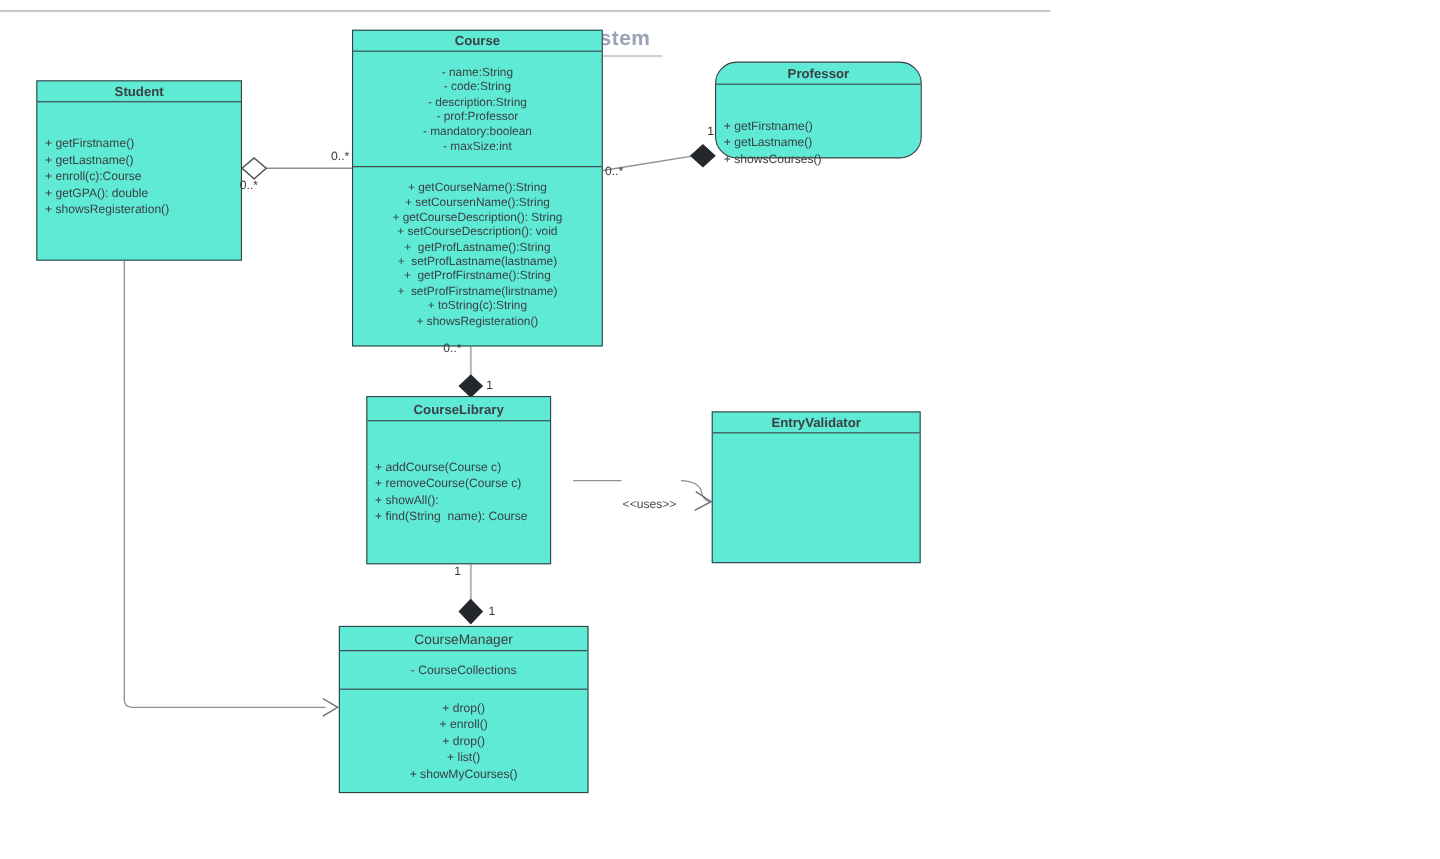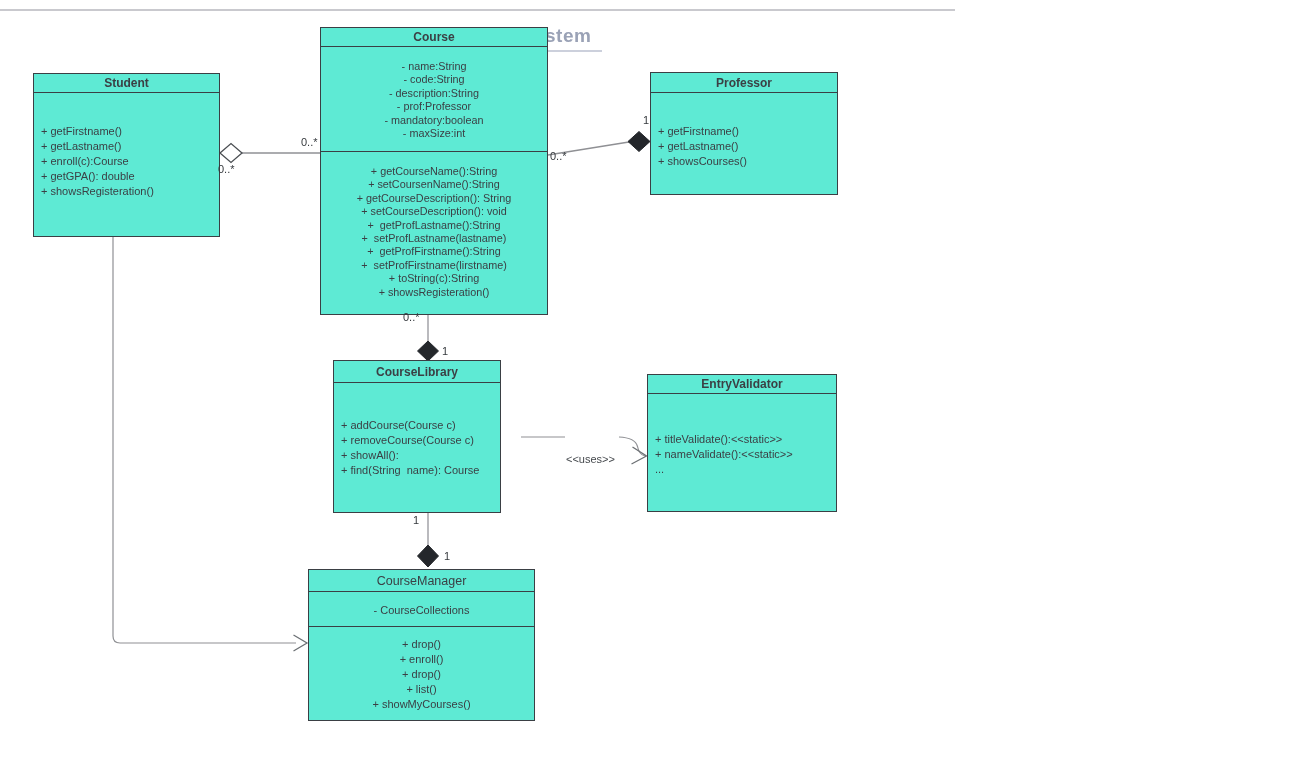--- a/index.html
+++ b/index.html
@@ -121,46 +121,41 @@
         <div class="member-line">+ setCourseDescription(): void</div>
         <div class="member-line">+  getProfLastname():String</div>
         <div class="member-line">+  setProfLastname(lastname)</div>
         <div class="member-line">+  getProfFirstname():String</div>
         <div class="member-line">+  setProfFirstname(lirstname)</div>
         <div class="member-line">+ toString(c):String</div>
         <div class="member-line">+ showsRegisteration()</div>
       </div>
   </div>
 
-  <div class="class-box" style="left:650px; top:72px; width:188px; height:123px;">
+  <div class="class-box" style="left:650px; top:56px; width:188px; height:88px;border-radius:20px;">
     <div class="class-title" style="height:20px;">Professor</div>
     <div class="section left" style="padding-top:31px;">
         <div class="member-line">+ getFirstname()</div>
         <div class="member-line">+ getLastname()</div>
         <div class="member-line">+ showsCourses()</div>
       </div>
   </div>
 
   <div class="class-box" style="left:333px; top:360px; width:168px; height:153px;">
     <div class="class-title" style="height:22px;">CourseLibrary</div>
     <div class="section left" style="padding-top:35px;">
         <div class="member-line">+ addCourse(Course c)</div>
         <div class="member-line">+ removeCourse(Course c)</div>
         <div class="member-line">+ showAll():</div>
         <div class="member-line">+ find(String  name): Course</div>
       </div>
   </div>
 
   <div class="class-box" style="left:647px; top:374px; width:190px; height:138px;">
     <div class="class-title" style="height:19px;">EntryValidator</div>
-    <div class="section left" style="padding-top:38px;">
-        <div class="member-line">+ titleValidate():&lt;&lt;static&gt;&gt;</div>
-        <div class="member-line">+ nameValidate():&lt;&lt;static&gt;&gt;</div>
-        <div class="member-line">...</div>
-      </div>
   </div>
 
   <div class="class-box" style="left:308px; top:569px; width:227px; height:152px;">
     <div class="class-title regular" style="height:22px;">CourseManager</div>
     <div class="section center" style="height:35px; padding-top:11px; border-bottom:1.6px solid #3a3f44;">
         <div class="member-line">- CourseCollections</div>
       </div>
     <div class="section center" style="padding-top:10px;">
         <div class="member-line">+ drop()</div>
         <div class="member-line">+ enroll()</div>

